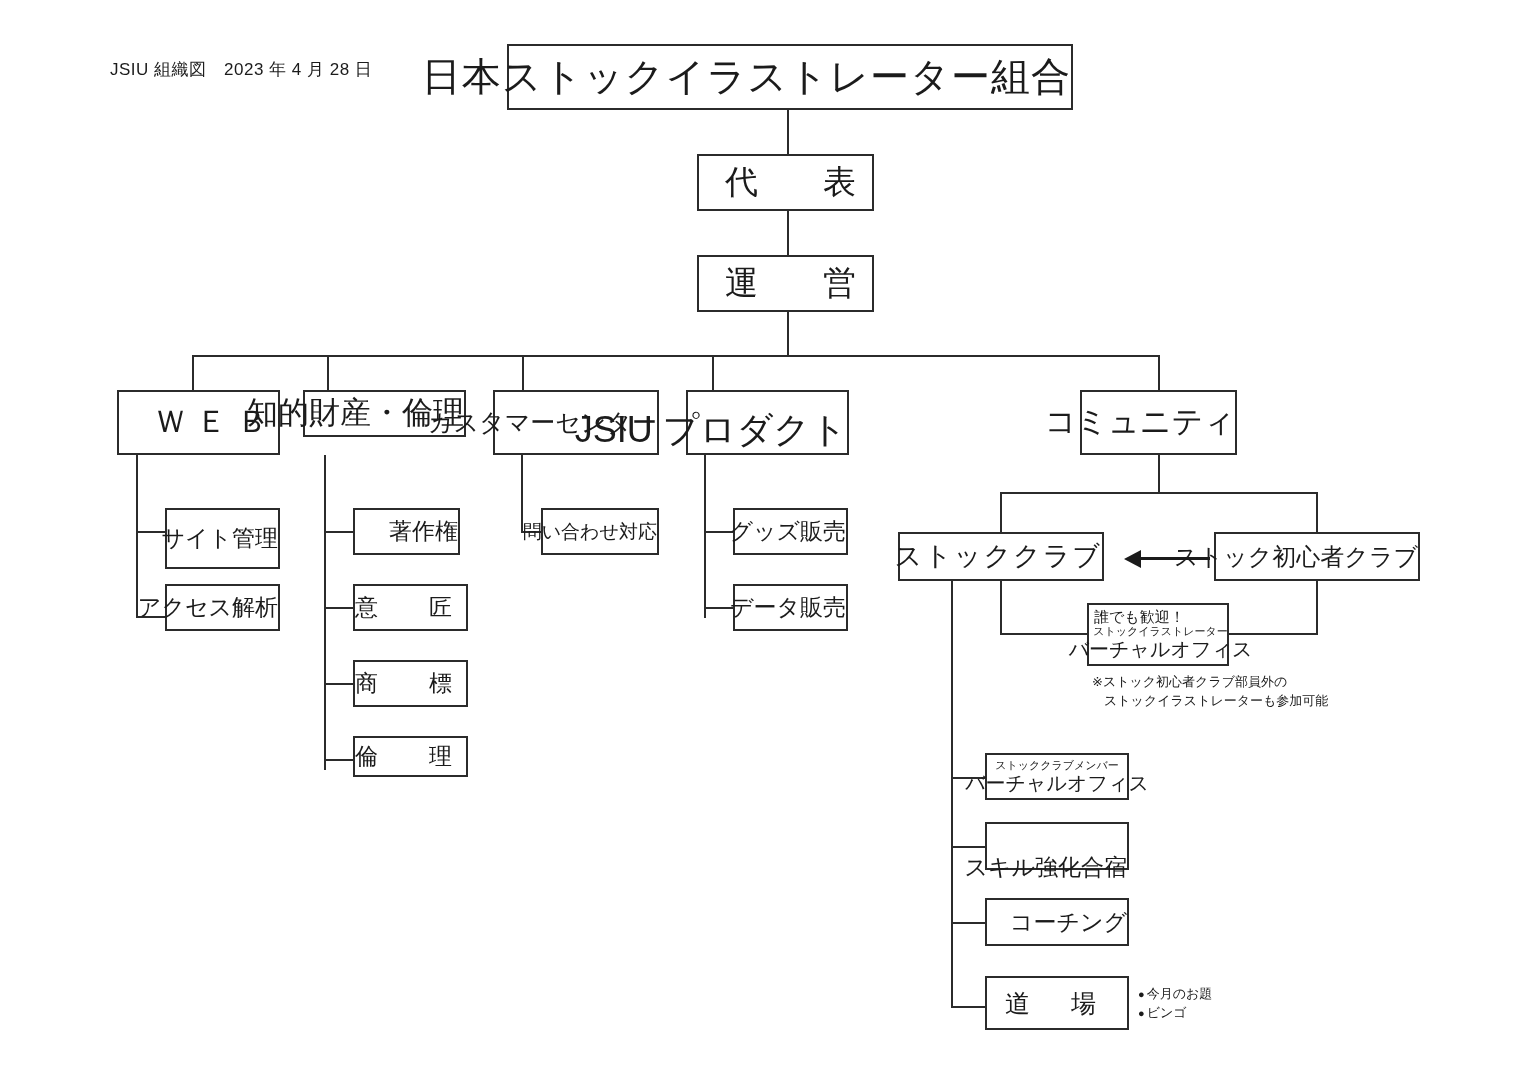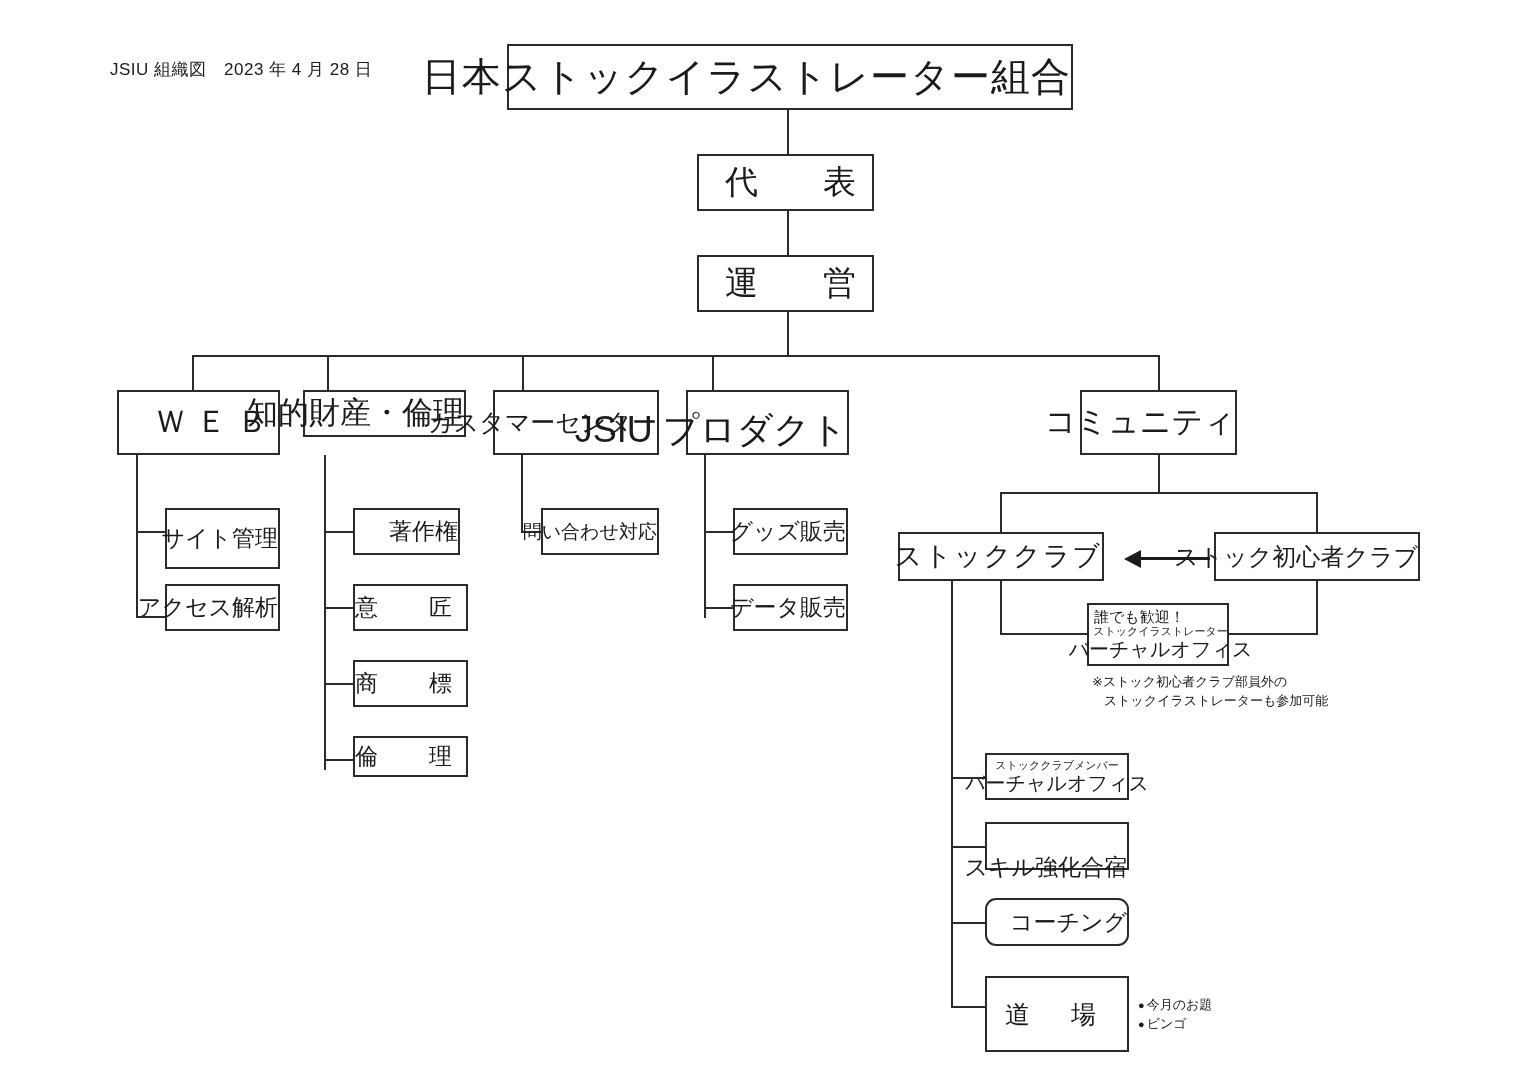--- a/index.html
+++ b/index.html
@@ -279,25 +279,25 @@
 
   <div class="node vo" style="left:985px; top:753px; width:144px; height:47px;">
     <span class="small">ストッククラブメンバー</span>
     <span class="big">バーチャルオフィス</span>
   </div>
 
   <div class="node" style="left:985px; top:822px; width:144px; height:48px;">
     <span class="lbl" style="font-size:23px;margin-top:43px;">スキル強化合宿</span>
   </div>
 
-  <div class="node" style="left:985px; top:898px; width:144px; height:48px;border-radius:11px;">
+  <div class="node" style="left:985px; top:898px; width:144px; height:48px;">
     <span class="lbl" style="font-size:23px;">コーチング</span>
   </div>
 
-  <div class="node dojo" style="left:985px; top:976px; width:144px; height:76px;gap:34px;">
+  <div class="node dojo" style="left:985px; top:976px; width:144px; height:54px;gap:34px;">
     <span class="dojo-name">道　場</span>
     <span class="dojo-items">
       <span>今月のお題</span>
       <span>ビンゴ</span>
     </span>
   </div>
 
 </div>
 
 </body></html>

